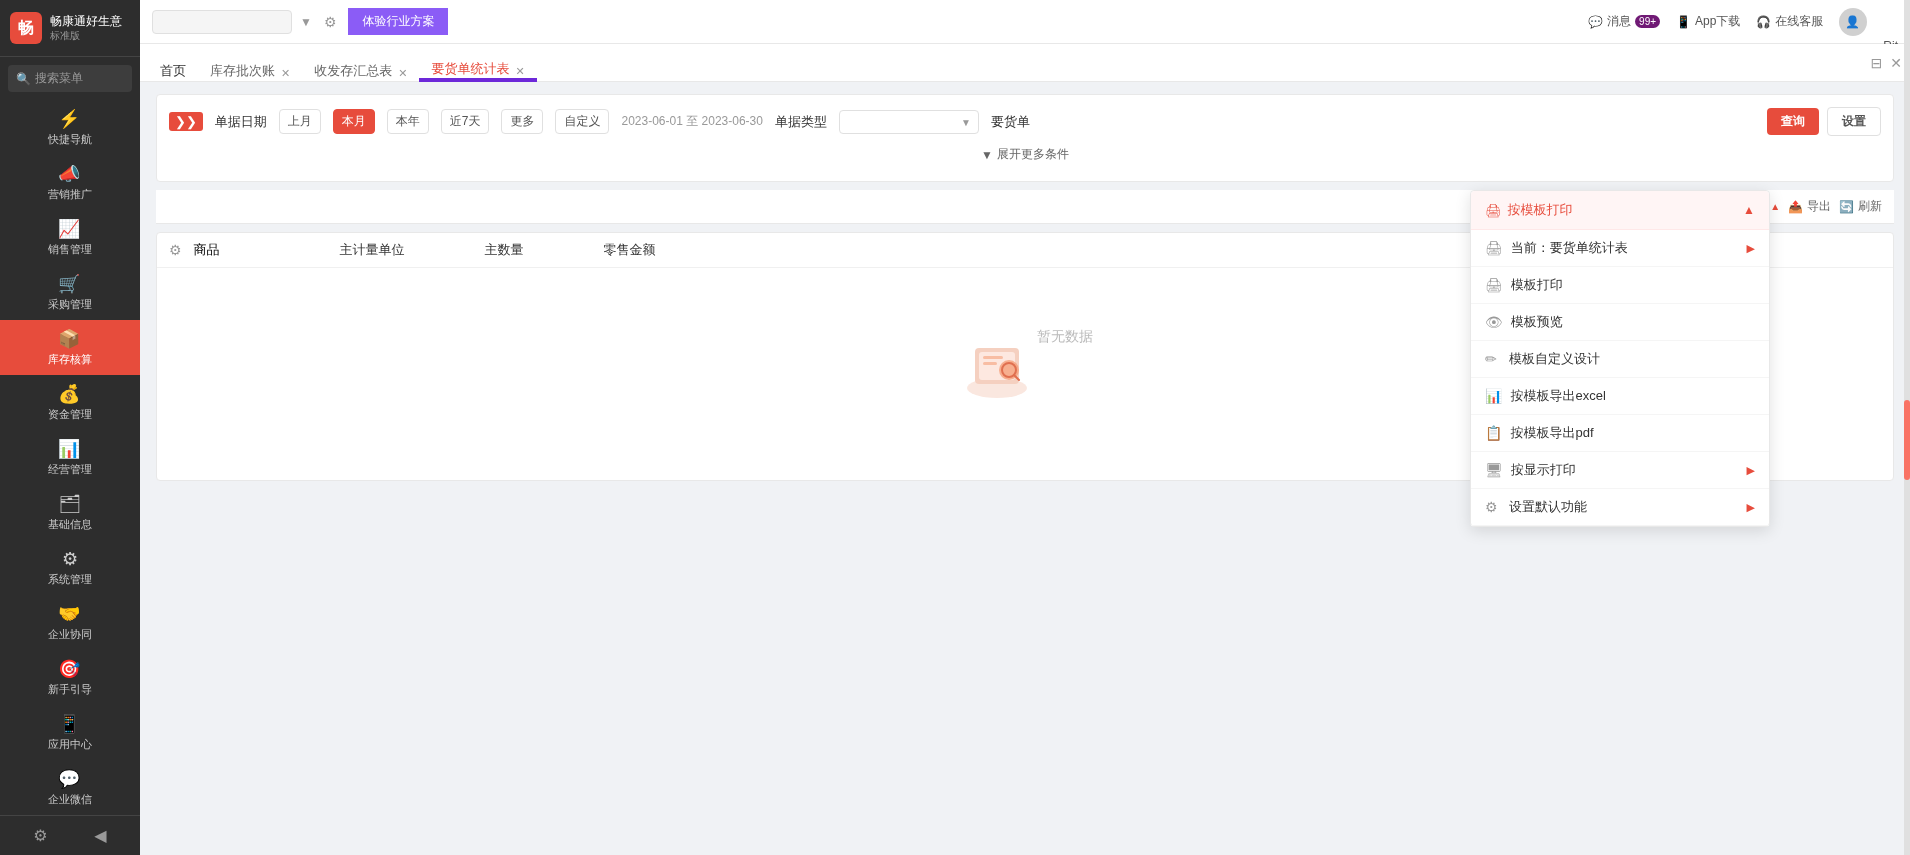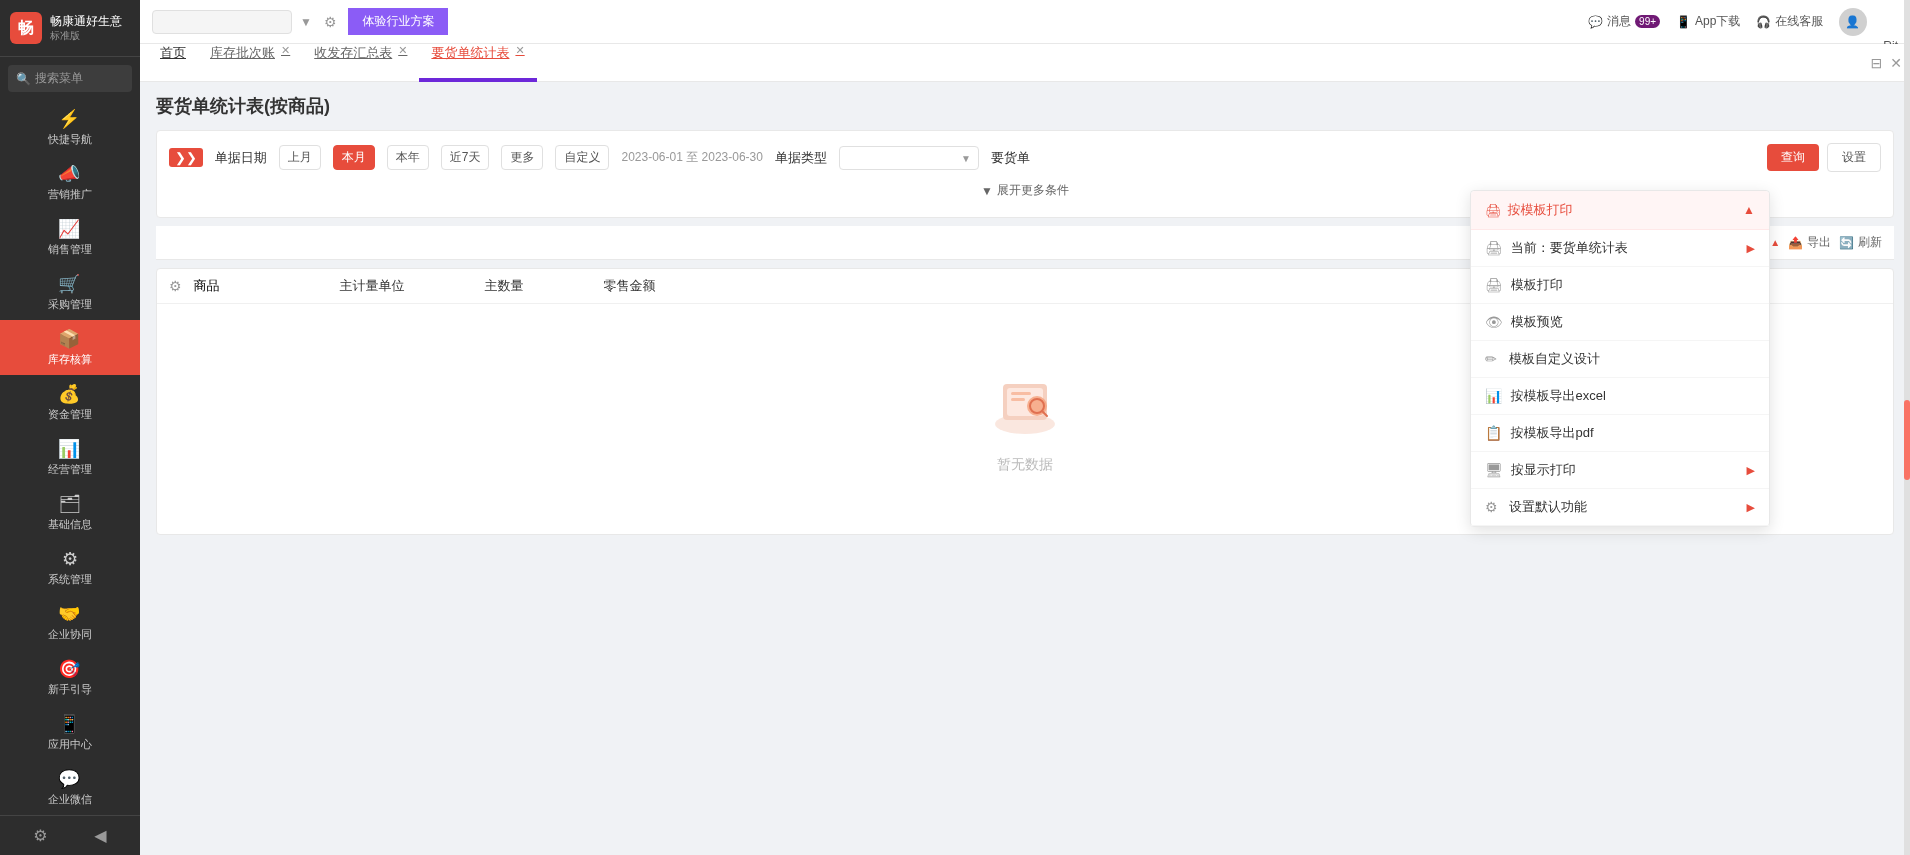--- a/index.html
+++ b/index.html
@@ -84,23 +84,23 @@
       display: flex; align-items: center; justify-content: center; font-size: 12px; color: #888;
     }
     .topbar-username { color: #555; font-size: 12px; margin-top: 48px; }
 
     
     .tabbar {
       background: #fff; display: flex; align-items: center;
       border-bottom: 1px solid #e8e8e8; padding: 0 8px; height: 38px;
     }
     .tab {
-      display: flex; align-items: flex-start; padding: 0 12px; height: 38px;
+      display: flex; align-items: flex-end; padding: 0 12px; height: 38px;
       font-size: 13px; color: #666; cursor: pointer; border-bottom: 2px solid transparent;
-      white-space: nowrap; gap: 6px; text-decoration: underline;
+      white-space: nowrap; gap: 6px;
     }
     .tab.home { color: #333; }
     .tab.active { color: #e74c3c; border-bottom: 4px solid #6d28d9; }
     .tab-close { color: #999; font-size: 11px; cursor: pointer; }
     .tabbar-expand { margin-left: auto; color: #999; font-size: 14px; cursor: pointer; }
     .tabbar-close-all { color: #999; font-size: 14px; cursor: pointer; margin-left: 8px; }
 
     
     .page-content {
       flex: 1; overflow-y: auto; padding: 12px 16px; position: relative;
@@ -149,32 +149,32 @@
     .table-container {
       background: #fff; border-radius: 4px; border: 1px solid #e8e8e8; margin-top: 8px;
     }
     .table-toolbar {
       display: flex; align-items: center; padding: 8px 12px; border-bottom: 1px solid #f0f0f0;
     }
     .table-gear { color: #999; font-size: 14px; cursor: pointer; margin-right: 12px; }
 
     
     .empty-state {
-      display: flex; flex-direction: column; align-items: center; justify-content: center;
+      display: flex; flex-direction: row; justify-content: center;
       padding: 60px 0; color: #999;
     }
     .empty-icon {
       width: 80px; height: 80px; margin-bottom: 12px; position: relative;
     }
     .empty-text { font-size: 14px; color: #bbb; }
 
     
     .action-btn {
       border: none; border-radius: 4px; padding: 5px 14px; font-size: 12px;
-      cursor: pointer; white-space: nowrap;
+      cursor: pointer; white-space: nowrap; font-weight: bold;
     }
     .btn-query { background: #e74c3c; color: #fff; }
     .btn-settings { background: #fff; color: #555; border: 1px solid #e0e0e0; }
 
     
     .table-header-actions {
       display: flex; align-items: center; justify-content: flex-end; gap: 8px;
       padding: 8px 12px; border-bottom: 1px solid #e8e8e8; background: #fff;
     }
     .action-link {
@@ -338,21 +338,20 @@
     </div>
     <div class="tab active">
       <span>要货单统计表</span>
       <span class="tab-close">✕</span>
     </div>
     <div class="tabbar-expand">⊟</div>
     <div class="tabbar-close-all">✕</div>
   </div>
 
   <div class="page-content">
-    <div class="page-title">要货单统计表(按商品)</div>
 
     <div class="filter-bar">
       <div class="filter-row">
 
         <div style="display:flex;align-items:center;gap:4px;">
           <span style="background:#e74c3c;color:#fff;border-radius:3px;padding:2px 6px;font-size:13px;cursor:pointer;">❯❯</span>
         </div>
 
         <span class="date-label">单据日期</span>
         <button class="date-btn">上月</button>

